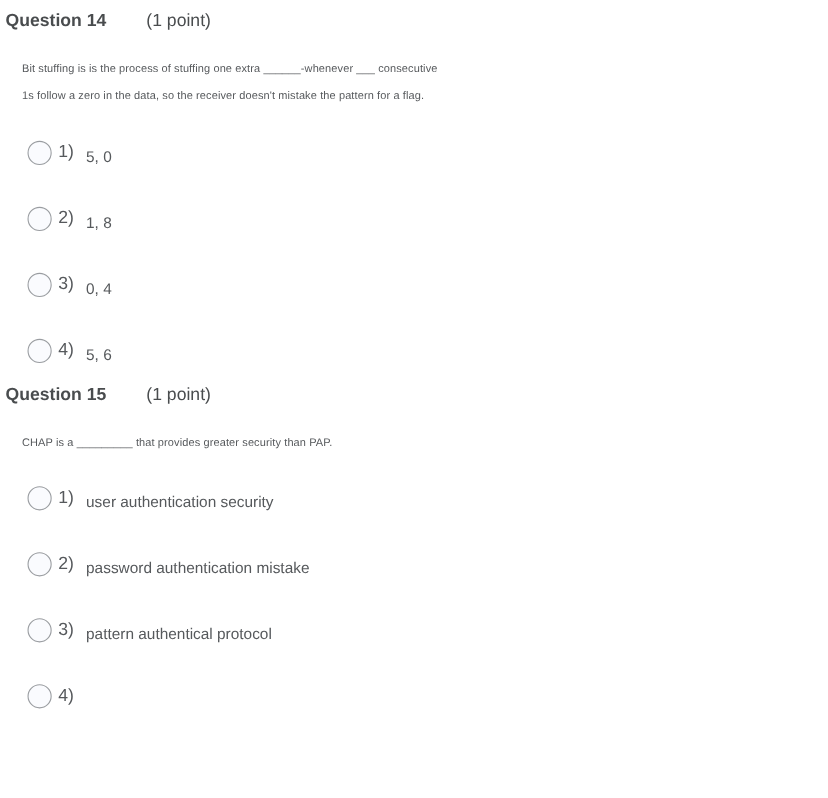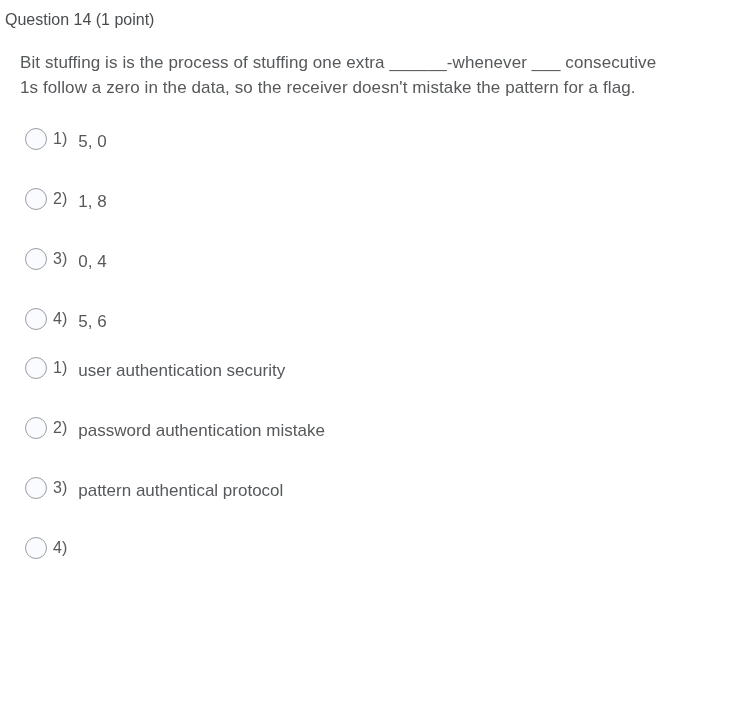--- a/index.html
+++ b/index.html
@@ -18,27 +18,27 @@
     padding: 10px 0 0 5px;
   }
   .question { }
   .question + .question { margin-top: 20px; }
 
   .q-header {
     font-size: 16px;
     line-height: 20px;
     color: #494c4e;
   }
-  .q-title { font-weight: normal; }
-  .q-points { font-weight: normal; }
+  .q-title { font-weight: bold; }
+  .q-points { font-weight: normal; margin-left: 32px; }
 
   .q-text {
     margin: 20px 0 0 15px;
     max-width: 716px;
-    font-size: 17px;
+    font-size: 10px;
     line-height: 25px;
     letter-spacing: 0.1px;
     color: #56595c;
     white-space: pre-line;
   }
 
   .options {
     margin: 28px 0 0 20px;
   }
   .q15 .options { margin-top: 27px; }
@@ -62,21 +62,21 @@
     flex: 0 0 auto;
   }
   .opt-num {
     margin-left: 6px;
     font-size: 16px;
     color: #56595c;
     white-space: nowrap;
   }
   .opt-label {
     margin-left: 11px;
-    font-size: 17px;
+    font-size: 14px;
     color: #56595c;
     position: relative;
     top: 3px;
     white-space: nowrap;
   }
 </style>
 </head>
 <body>
 
 <div class="page">
@@ -106,20 +106,25 @@
       </div>
       <div class="option">
         <div class="radio"></div>
         <span class="opt-num">4)</span>
         <span class="opt-label">5, 6</span>
       </div>
     </div>
   </div>
 
   <div class="question q15">
+    <div class="q-header">
+      <span class="q-title">Question 15</span>
+      <span class="q-points">(1 point)</span>
+    </div>
+    <div class="q-text">CHAP is a _________ that provides greater security than PAP.</div>
     <div class="options">
       <div class="option">
         <div class="radio"></div>
         <span class="opt-num">1)</span>
         <span class="opt-label">user authentication security</span>
       </div>
       <div class="option">
         <div class="radio"></div>
         <span class="opt-num">2)</span>
         <span class="opt-label">password authentication mistake</span>

